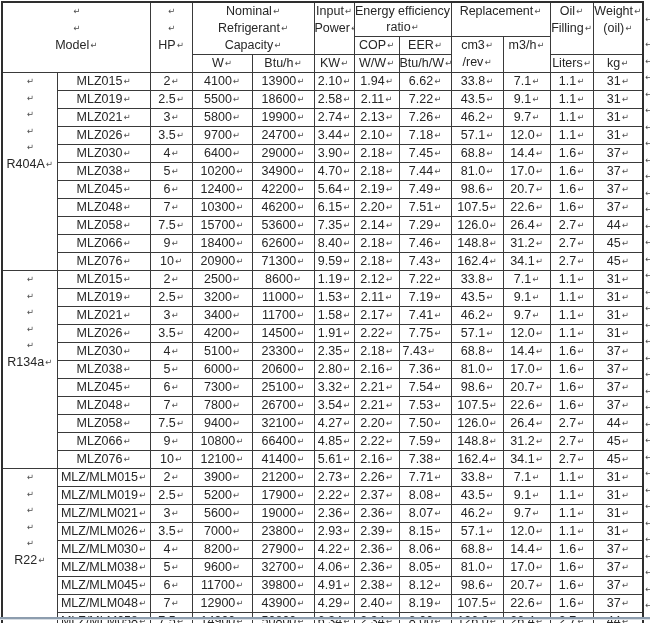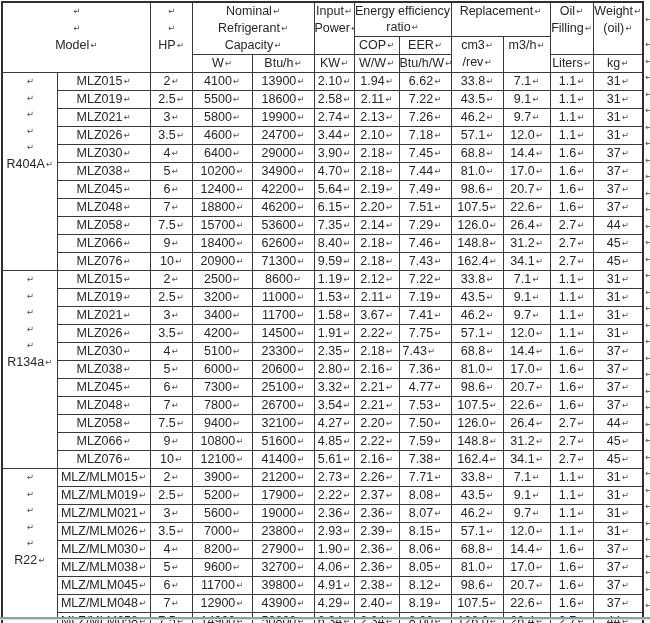--- a/index.html
+++ b/index.html
@@ -217,21 +217,21 @@
           <td><span>2.13</span><span class="rm">↵</span></td>
           <td><span>7.26</span><span class="rm">↵</span></td>
           <td><span>46.2</span><span class="rm">↵</span></td>
           <td><span>9.7</span><span class="rm">↵</span></td>
           <td><span>1.1</span><span class="rm">↵</span></td>
           <td><span>31</span><span class="rm">↵</span></td>
         </tr>
         <tr>
           <td><span>MLZ026</span><span class="rm">↵</span></td>
           <td><span>3.5</span><span class="rm">↵</span></td>
-          <td><span>4600</span><span class="rm">↵</span></td>
+          <td><span>9700</span><span class="rm">↵</span></td>
           <td><span>24700</span><span class="rm">↵</span></td>
           <td><span>3.44</span><span class="rm">↵</span></td>
           <td><span>2.10</span><span class="rm">↵</span></td>
           <td><span>7.18</span><span class="rm">↵</span></td>
           <td><span>57.1</span><span class="rm">↵</span></td>
           <td><span>12.0</span><span class="rm">↵</span></td>
           <td><span>1.1</span><span class="rm">↵</span></td>
           <td><span>31</span><span class="rm">↵</span></td>
         </tr>
         <tr>
@@ -269,21 +269,21 @@
           <td><span>2.19</span><span class="rm">↵</span></td>
           <td><span>7.49</span><span class="rm">↵</span></td>
           <td><span>98.6</span><span class="rm">↵</span></td>
           <td><span>20.7</span><span class="rm">↵</span></td>
           <td><span>1.6</span><span class="rm">↵</span></td>
           <td><span>37</span><span class="rm">↵</span></td>
         </tr>
         <tr>
           <td><span>MLZ048</span><span class="rm">↵</span></td>
           <td><span>7</span><span class="rm">↵</span></td>
-          <td><span>18800</span><span class="rm">↵</span></td>
+          <td><span>10300</span><span class="rm">↵</span></td>
           <td><span>46200</span><span class="rm">↵</span></td>
           <td><span>6.15</span><span class="rm">↵</span></td>
           <td><span>2.20</span><span class="rm">↵</span></td>
           <td><span>7.51</span><span class="rm">↵</span></td>
           <td><span>107.5</span><span class="rm">↵</span></td>
           <td><span>22.6</span><span class="rm">↵</span></td>
           <td><span>1.6</span><span class="rm">↵</span></td>
           <td><span>37</span><span class="rm">↵</span></td>
         </tr>
         <tr>
@@ -358,21 +358,21 @@
           <td><span>9.1</span><span class="rm">↵</span></td>
           <td><span>1.1</span><span class="rm">↵</span></td>
           <td><span>31</span><span class="rm">↵</span></td>
         </tr>
         <tr>
           <td><span>MLZ021</span><span class="rm">↵</span></td>
           <td><span>3</span><span class="rm">↵</span></td>
           <td><span>3400</span><span class="rm">↵</span></td>
           <td><span>11700</span><span class="rm">↵</span></td>
           <td><span>1.58</span><span class="rm">↵</span></td>
-          <td><span>3.67</span><span class="rm">↵</span></td>
+          <td><span>2.17</span><span class="rm">↵</span></td>
           <td><span>7.41</span><span class="rm">↵</span></td>
           <td><span>46.2</span><span class="rm">↵</span></td>
           <td><span>9.7</span><span class="rm">↵</span></td>
           <td><span>1.1</span><span class="rm">↵</span></td>
           <td><span>31</span><span class="rm">↵</span></td>
         </tr>
         <tr>
           <td><span>MLZ026</span><span class="rm">↵</span></td>
           <td><span>3.5</span><span class="rm">↵</span></td>
           <td><span>4200</span><span class="rm">↵</span></td>
@@ -411,21 +411,21 @@
           <td><span>1.6</span><span class="rm">↵</span></td>
           <td><span>37</span><span class="rm">↵</span></td>
         </tr>
         <tr>
           <td><span>MLZ045</span><span class="rm">↵</span></td>
           <td><span>6</span><span class="rm">↵</span></td>
           <td><span>7300</span><span class="rm">↵</span></td>
           <td><span>25100</span><span class="rm">↵</span></td>
           <td><span>3.32</span><span class="rm">↵</span></td>
           <td><span>2.21</span><span class="rm">↵</span></td>
-          <td><span>4.77</span><span class="rm">↵</span></td>
+          <td><span>7.54</span><span class="rm">↵</span></td>
           <td><span>98.6</span><span class="rm">↵</span></td>
           <td><span>20.7</span><span class="rm">↵</span></td>
           <td><span>1.6</span><span class="rm">↵</span></td>
           <td><span>37</span><span class="rm">↵</span></td>
         </tr>
         <tr>
           <td><span>MLZ048</span><span class="rm">↵</span></td>
           <td><span>7</span><span class="rm">↵</span></td>
           <td><span>7800</span><span class="rm">↵</span></td>
           <td><span>26700</span><span class="rm">↵</span></td>
@@ -447,21 +447,21 @@
           <td><span>7.50</span><span class="rm">↵</span></td>
           <td><span>126.0</span><span class="rm">↵</span></td>
           <td><span>26.4</span><span class="rm">↵</span></td>
           <td><span>2.7</span><span class="rm">↵</span></td>
           <td><span>44</span><span class="rm">↵</span></td>
         </tr>
         <tr>
           <td><span>MLZ066</span><span class="rm">↵</span></td>
           <td><span>9</span><span class="rm">↵</span></td>
           <td><span>10800</span><span class="rm">↵</span></td>
-          <td><span>51600</span><span class="rm">↵</span></td>
+          <td><span>66400</span><span class="rm">↵</span></td>
           <td><span>4.85</span><span class="rm">↵</span></td>
           <td><span>2.22</span><span class="rm">↵</span></td>
           <td><span>7.59</span><span class="rm">↵</span></td>
           <td><span>148.8</span><span class="rm">↵</span></td>
           <td><span>31.2</span><span class="rm">↵</span></td>
           <td><span>2.7</span><span class="rm">↵</span></td>
           <td><span>45</span><span class="rm">↵</span></td>
         </tr>
         <tr>
           <td><span>MLZ076</span><span class="rm">↵</span></td>
@@ -534,21 +534,21 @@
           <td><span>57.1</span><span class="rm">↵</span></td>
           <td><span>12.0</span><span class="rm">↵</span></td>
           <td><span>1.1</span><span class="rm">↵</span></td>
           <td><span>31</span><span class="rm">↵</span></td>
         </tr>
         <tr>
           <td><span>MLZ/MLM030</span><span class="rm">↵</span></td>
           <td><span>4</span><span class="rm">↵</span></td>
           <td><span>8200</span><span class="rm">↵</span></td>
           <td><span>27900</span><span class="rm">↵</span></td>
-          <td><span>1.90</span><span class="rm">↵</span></td>
+          <td><span>4.22</span><span class="rm">↵</span></td>
           <td><span>2.36</span><span class="rm">↵</span></td>
           <td><span>8.06</span><span class="rm">↵</span></td>
           <td><span>68.8</span><span class="rm">↵</span></td>
           <td><span>14.4</span><span class="rm">↵</span></td>
           <td><span>1.6</span><span class="rm">↵</span></td>
           <td><span>37</span><span class="rm">↵</span></td>
         </tr>
         <tr>
           <td><span>MLZ/MLM038</span><span class="rm">↵</span></td>
           <td><span>5</span><span class="rm">↵</span></td>

